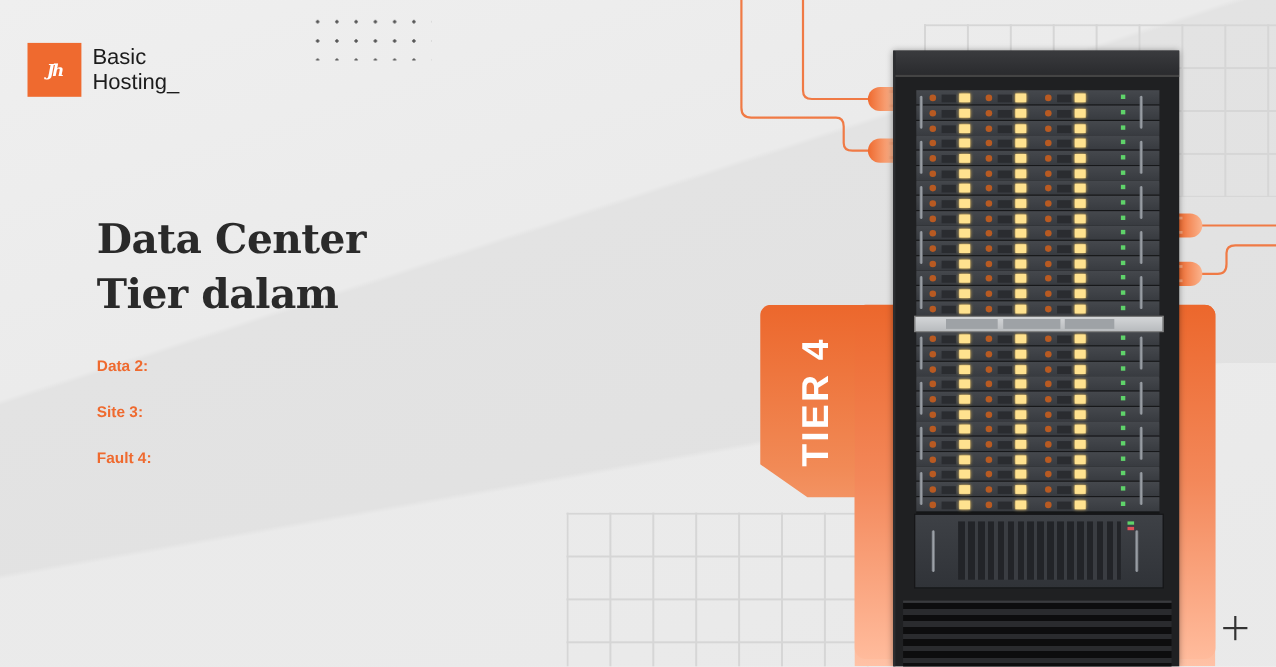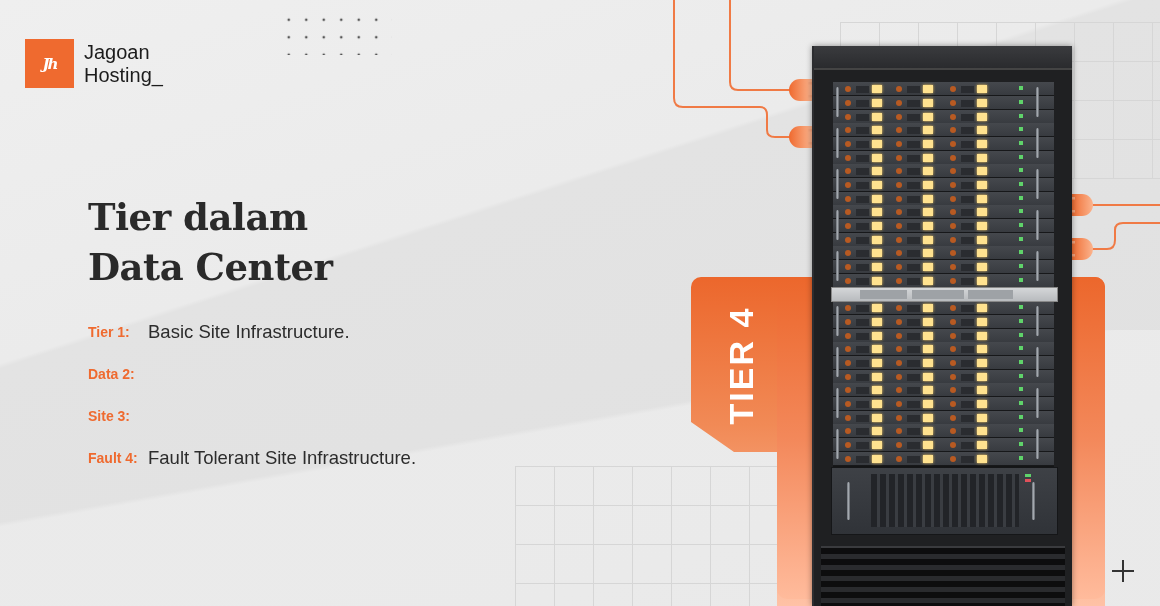--- a/index.html
+++ b/index.html
@@ -62,44 +62,39 @@
 <div class="bg-slash2"></div>
 
 <div class="grid" style="left:840px;top:22px;width:320px;height:157px;"></div>
 <div class="grid" style="left:515px;top:466px;width:280px;height:140px;"></div>
 
 <div class="dots"></div>
 
 <div class="logo">
   <div class="logo-box">Jh</div>
   <div class="logo-text">
-    <div>Jagoan</div>
+    <div>Basic</div>
     <div>Hosting_</div>
   </div>
 </div>
 
 <div class="title">
+  <div>Data Center</div>
   <div>Tier dalam</div>
-  <div>Data Center</div>
 </div>
 
 <div class="tier-list">
-  <div class="tier-row">
-    <span class="tier-label">Tier 1:</span>
-    <span class="tier-desc">Basic Site Infrastructure.</span>
-  </div>
   <div class="tier-row">
     <span class="tier-label">Data 2:</span>
   </div>
   <div class="tier-row">
     <span class="tier-label">Site 3:</span>
   </div>
   <div class="tier-row">
     <span class="tier-label">Fault 4:</span>
-    <span class="tier-desc">Fault Tolerant Site Infrastructure.</span>
   </div>
 </div>
 
 <div class="orange"></div>
 <div class="orange-right"></div>
 <div class="tier4">
     <span>TIER 4</span>
   </div>
 
 <svg class="cables" width="1160" height="606">

